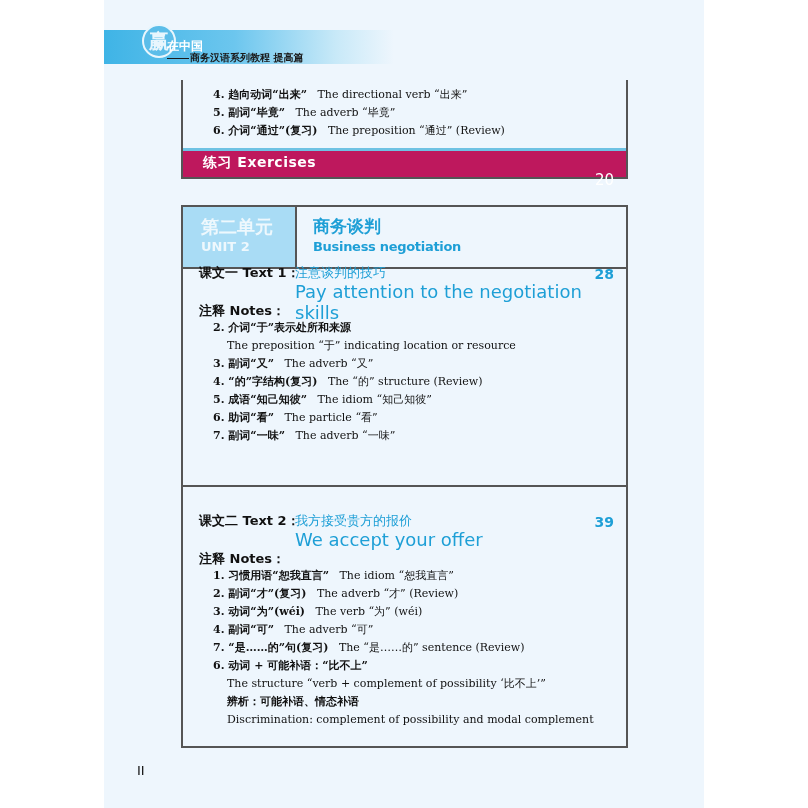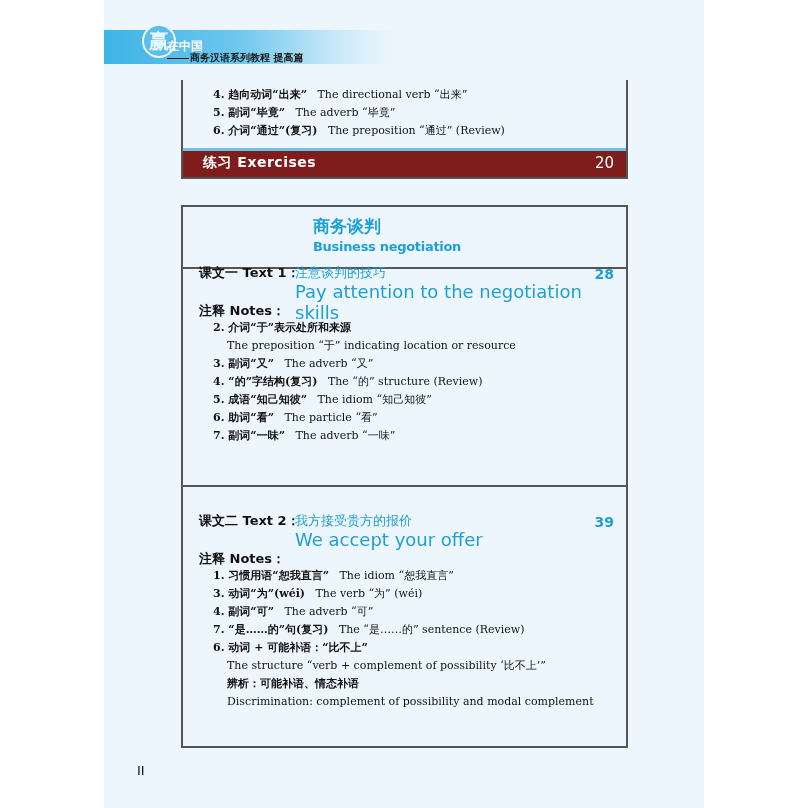--- a/index.html
+++ b/index.html
@@ -15,24 +15,24 @@
                  font-family:"DejaVu Sans",sans-serif; }
   .brand-sub { position:absolute; left:167px; top:51px; font-size:10px; color:#1a1a1a; font-weight:bold;
                font-family:"DejaVu Sans",sans-serif; }
   .brand-sub .dash { display:inline-block; width:22px; border-top:1px solid #1a1a1a; vertical-align:middle; margin-right:1px; }
 
   .box { position:absolute; border:2px solid #555; background:#eef6fd; box-sizing:border-box; }
   .box1 { left:181px; top:80px; width:447px; height:99px; border-top:none; }
   .line { font-size:11px; color:#111; white-space:nowrap; line-height:18px; }
   .line .zh { font-weight:bold; }
   .box1 .items { position:absolute; left:30px; top:6px; }
-  .exercises { position:absolute; left:0; right:0; bottom:0; height:26px; background:#7f1d1d; border-top:3px solid #6ec2e3; }
+  .exercises { position:absolute; left:0; right:0; bottom:0; height:26px; background:#be185d; border-top:3px solid #6ec2e3; }
   .exercises .label { position:absolute; left:20px; top:3px; color:#fff; font-size:14px; font-weight:bold;
                       font-family:"DejaVu Sans",sans-serif; letter-spacing:0.5px; }
-  .exercises .page-num { position:absolute; right:12px; top:3px; color:#fff; font-size:15px;
+  .exercises .page-num { position:absolute; right:12px; top:20px; color:#fff; font-size:15px;
                          font-family:"DejaVu Sans",sans-serif; }
 
   .box2 { left:181px; top:205px; width:447px; height:543px; }
   .unit-head { position:absolute; left:0; top:0; width:100%; height:60px; border-bottom:2px solid #555; }
   .unit-badge { position:absolute; left:0; top:0; width:114px; height:60px; background:#a9dcf5;
                 border-right:2px solid #555; box-sizing:border-box; }
   .unit-badge .zh { position:absolute; left:18px; top:8px; font-size:18px; font-weight:bold; color:#eef8fd;
                     font-family:"DejaVu Sans",sans-serif; }
   .unit-badge .en { position:absolute; left:18px; top:32px; font-size:13px; font-weight:bold; color:#eef8fd;
                     font-family:"DejaVu Sans",sans-serif; }
@@ -75,20 +75,24 @@
     <div class="line"><span class="zh">6. 介词“通过”(复习)</span>&nbsp;&nbsp;&nbsp;<span>The preposition “通过” (Review)</span></div>
   </div>
   <div class="exercises">
     <span class="label">练习 Exercises</span>
     <span class="page-num">20</span>
   </div>
 </div>
 
 <div class="box box2">
   <div class="unit-head">
+    <div class="unit-badge">
+      <span class="zh">第二单元</span>
+      <span class="en">UNIT 2</span>
+    </div>
     <span class="unit-title-zh">商务谈判</span>
     <span class="unit-title-en">Business negotiation</span>
   </div>
 
   <div class="section sec1">
     <span class="text-head">课文一 Text 1：</span>
     <span class="text-title-zh">注意谈判的技巧</span>
     <span class="text-title-en">Pay attention to the negotiation skills</span>
     <span class="text-page">28</span>
     <span class="notes-head">注释 Notes：</span>
@@ -104,20 +108,21 @@
   </div>
 
   <div class="section sec2">
     <span class="text-head">课文二 Text 2：</span>
     <span class="text-title-zh">我方接受贵方的报价</span>
     <span class="text-title-en">We accept your offer</span>
     <span class="text-page">39</span>
     <span class="notes-head">注释 Notes：</span>
     <div class="notes">
       <div class="line"><span class="zh">1. 习惯用语“恕我直言”</span>&nbsp;&nbsp;&nbsp;<span>The idiom “恕我直言”</span></div>
+      <div class="line"><span class="zh">2. 副词“才”(复习)</span>&nbsp;&nbsp;&nbsp;<span>The adverb “才” (Review)</span></div>
       <div class="line"><span class="zh">3. 动词“为”(wéi)</span>&nbsp;&nbsp;&nbsp;<span>The verb “为” (wéi)</span></div>
       <div class="line"><span class="zh">4. 副词“可”</span>&nbsp;&nbsp;&nbsp;<span>The adverb “可”</span></div>
       <div class="line"><span class="zh">7. “是……的”句(复习)</span>&nbsp;&nbsp;&nbsp;<span>The “是……的” sentence (Review)</span></div>
       <div class="line"><span class="zh">6. 动词 + 可能补语：“比不上”</span></div>
       <div class="line indent"><span>The structure “verb + complement of possibility ‘比不上’”</span></div>
       <div class="line indent"><span class="zh">辨析：可能补语、情态补语</span></div>
       <div class="line indent"><span>Discrimination: complement of possibility and modal complement</span></div>
     </div>
   </div>
 </div>

